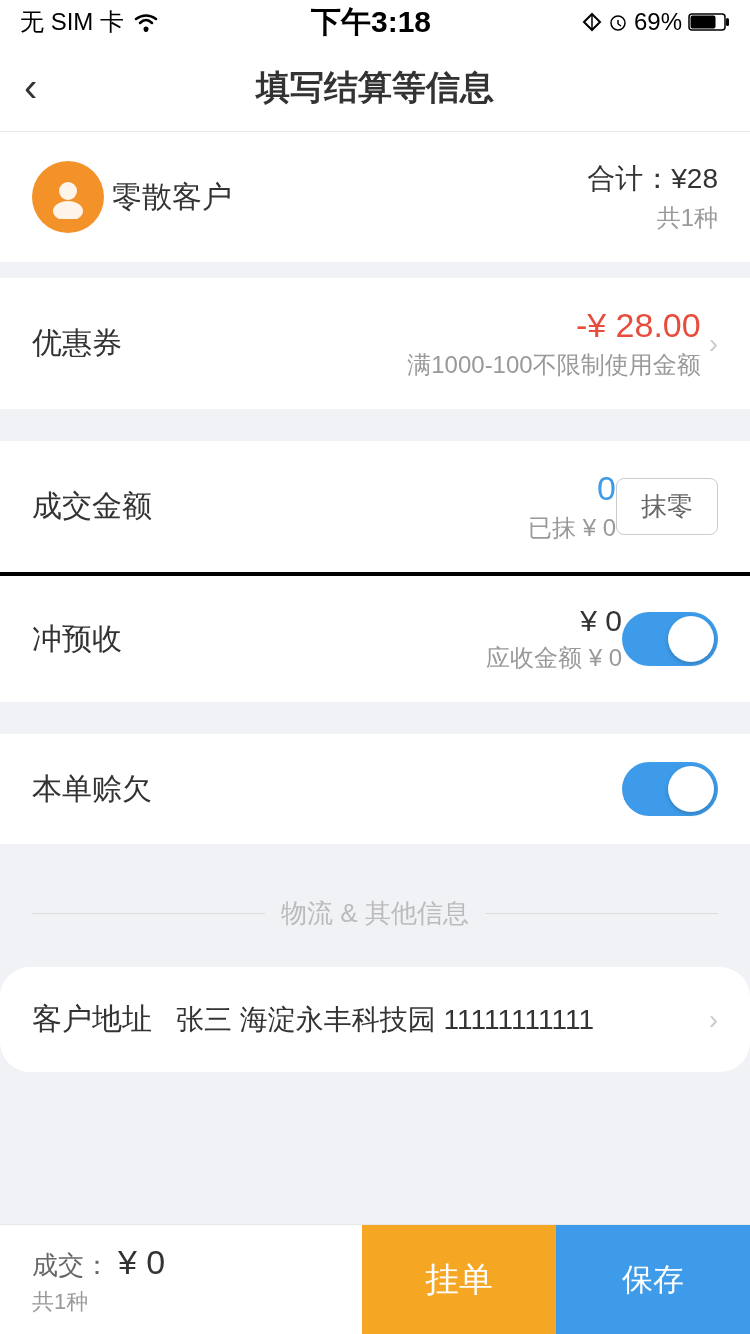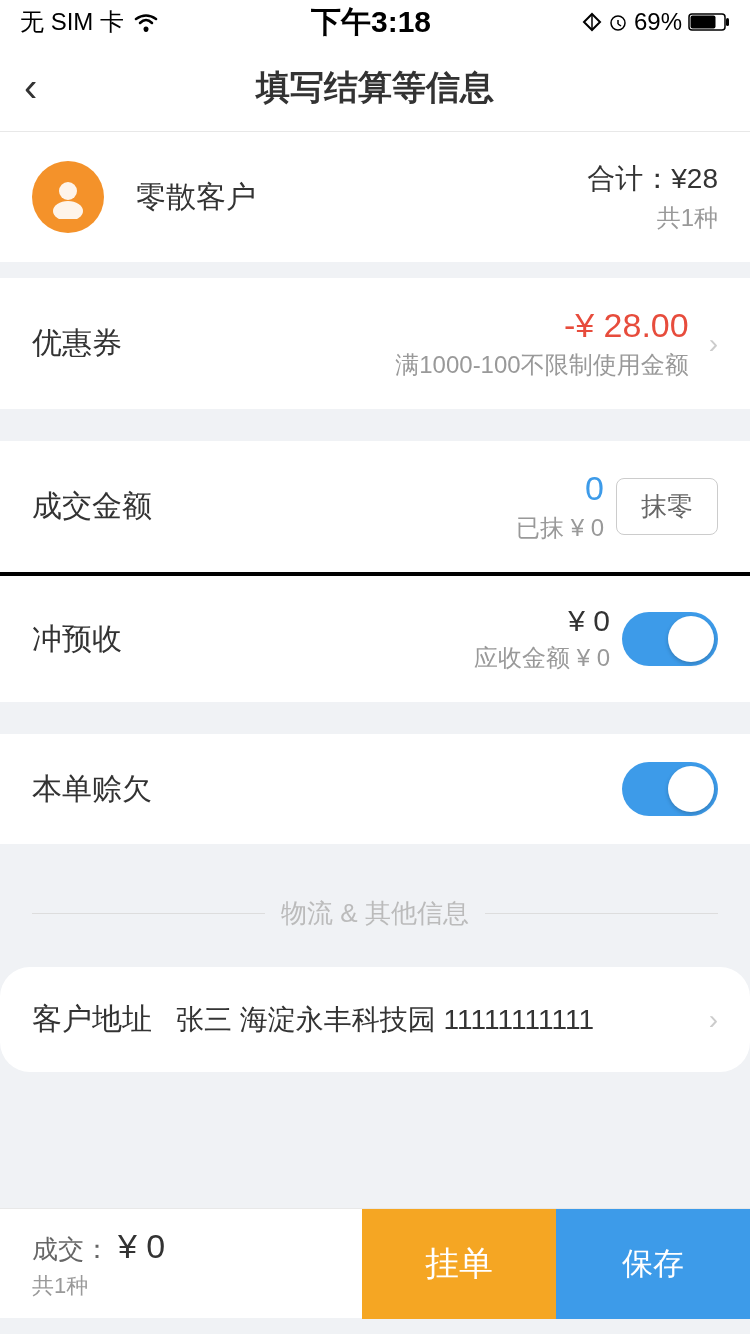--- a/index.html
+++ b/index.html
@@ -72,21 +72,21 @@
       background: #fff;
       padding: 28px 32px;
       display: flex;
       align-items: center;
       justify-content: space-between;
       margin-bottom: 16px;
     }
     .customer-left {
       display: flex;
       align-items: center;
-      gap: 32px;
+      gap: 8px;
     }
     .customer-avatar {
       width: 72px;
       height: 72px;
       background: #f4922a;
       border-radius: 50%;
       display: flex;
       align-items: center;
       justify-content: center;
     }
@@ -100,21 +100,21 @@
     .row-item {
       background: #fff;
       padding: 28px 32px;
       display: flex;
       align-items: center;
       justify-content: space-between;
       border-bottom: 4px solid #000000;
     }
     .row-item:last-child { border-bottom: none; }
     .row-label { font-size: 30px; color: #333; }
-    .row-right { display: flex; align-items: center; gap: 12px; }
+    .row-right { display: flex; align-items: center; gap: 0; }
     .row-value-block { text-align: right; }
     .row-value-main { font-size: 30px; color: #333; }
     .row-value-red { font-size: 34px; color: #e74c3c; font-weight: 500; }
     .row-value-sub { font-size: 24px; color: #999; margin-top: 4px; }
     .row-value-blue { font-size: 34px; color: #3d9be9; font-weight: 500; }
     .chevron { font-size: 28px; color: #ccc; margin-left: 8px; }
 
     
     .round-zero-btn {
       border: 1px solid #ccc;
@@ -191,21 +191,21 @@
       align-items: center;
       justify-content: space-between;
       border-radius: 30px;
     }
     .address-label { font-size: 30px; color: #333; min-width: 90px; }
     .address-value { font-size: 28px; color: #333; flex: 1; margin-left: 24px; }
 
     
     .bottom-bar {
       position: fixed;
-      bottom: 16px;
+      bottom: 0;
       width: 750px;
       height: 110px;
       background: #fff;
       display: flex;
       align-items: center;
       border-top: 1px solid #e8e8e8;
     }
     .bottom-summary {
       flex: 1;
       padding: 0 32px;

